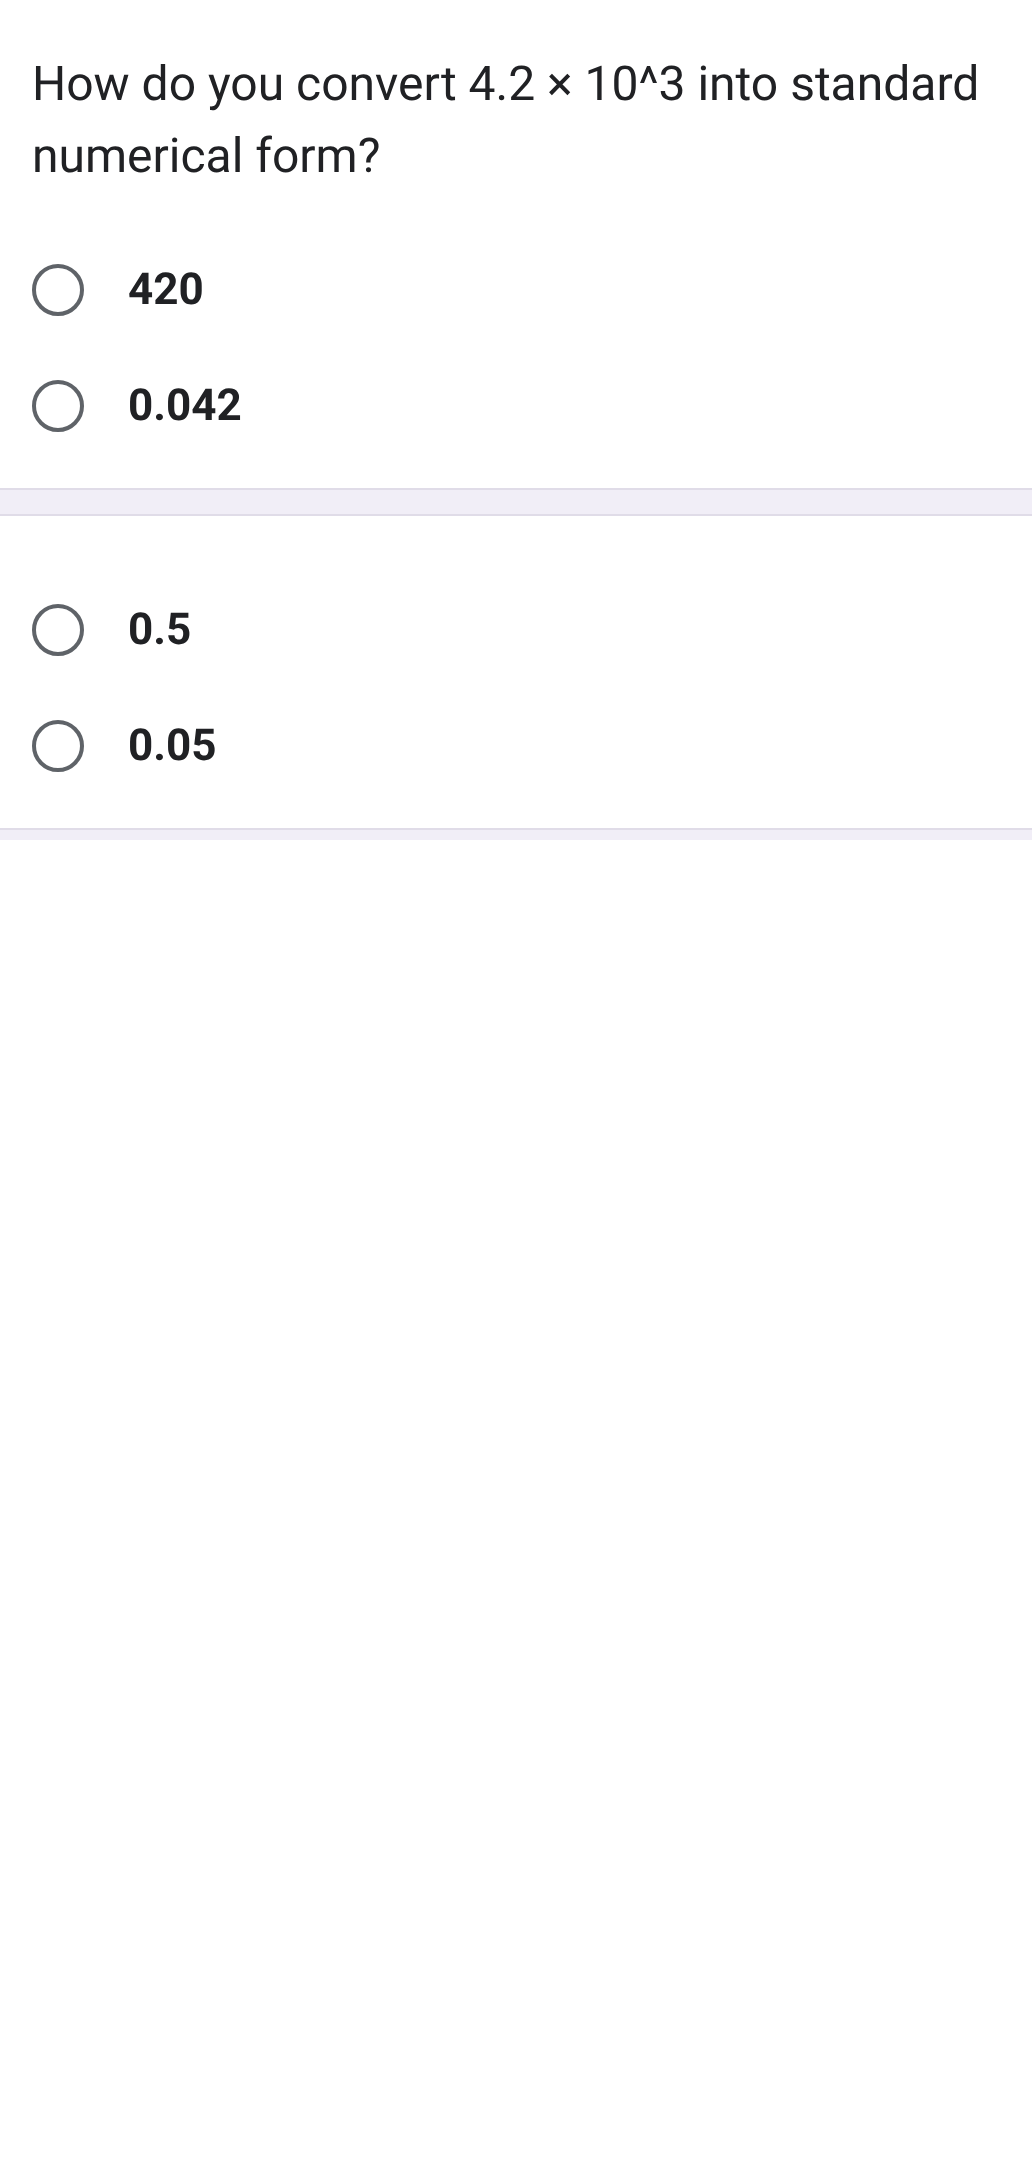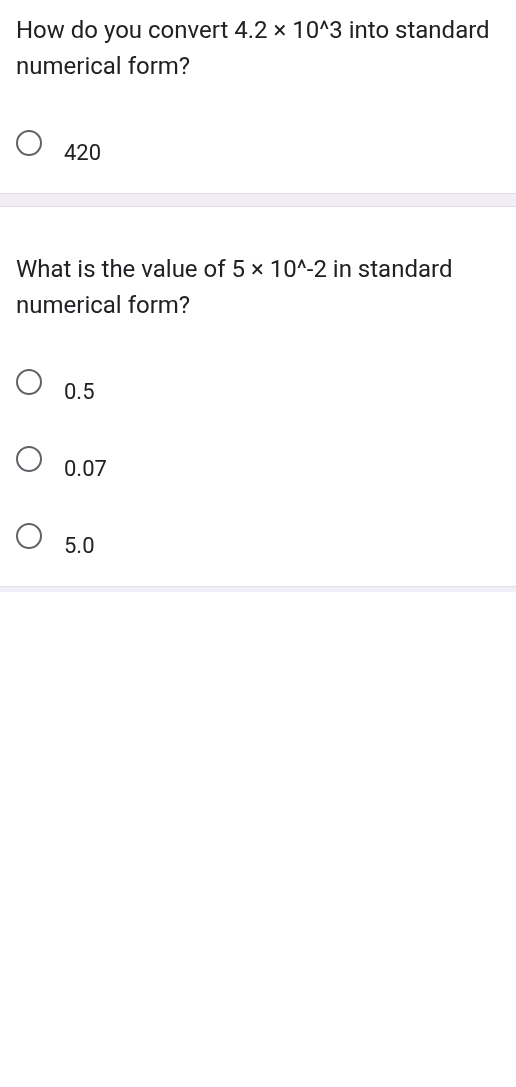--- a/index.html
+++ b/index.html
@@ -7,21 +7,21 @@
       padding: 0;
       box-sizing: border-box;
     }
     body {
       font-family: 'Roboto', 'Helvetica Neue', Arial, sans-serif;
       background: #fff;
       width: 516px;
       color: #202124;
     }
     .question-block {
-      padding: 12px 16px 28px 16px;
+      padding: 24px 16px 28px 16px;
       background: #fff;
     }
     .question-text {
       font-size: 24px;
       line-height: 1.5;
       color: #202124;
       font-weight: 400;
       margin-bottom: 36px;
     }
     .option-row {
@@ -37,22 +37,21 @@
       width: 26px;
       height: 26px;
       border: 2.5px solid #5f6368;
       border-radius: 50%;
       flex-shrink: 0;
       margin-right: 22px;
     }
     .option-label {
       font-size: 22px;
       color: #202124;
-      font-weight: 400;
-      margin-top: 20px;
+      font-weight: 700;
     }
     .separator {
       height: 14px;
       background: #f1eef7;
       border-top: 1px solid #e0dce8;
       border-bottom: 1px solid #e0dce8;
     }
     .separator-thin {
       height: 6px;
       background: #f1eef7;
@@ -61,33 +60,32 @@
   </style>
 </head>
 <body>
 
 <div class="question-block">
   <div class="question-text">How do you convert 4.2 × 10^3 into standard numerical form?</div>
   <div class="option-row">
     <div class="radio-circle"></div>
     <div class="option-label">420</div>
   </div>
+  <div class="option-row">
+    <div class="radio-circle"></div>
+    <div class="option-label">0.042</div>
+  </div>
 </div>
 
 <div class="separator"></div>
 
 <div class="question-block" style="padding-top: 44px;">
-  <div class="question-text">What is the value of 5 × 10^-2 in standard numerical form?</div>
   <div class="option-row">
     <div class="radio-circle"></div>
     <div class="option-label">0.5</div>
   </div>
   <div class="option-row">
     <div class="radio-circle"></div>
-    <div class="option-label">0.07</div>
-  </div>
-  <div class="option-row">
-    <div class="radio-circle"></div>
-    <div class="option-label">5.0</div>
+    <div class="option-label">0.05</div>
   </div>
 </div>
 
 <div class="separator-thin"></div>
 
 </body></html>

